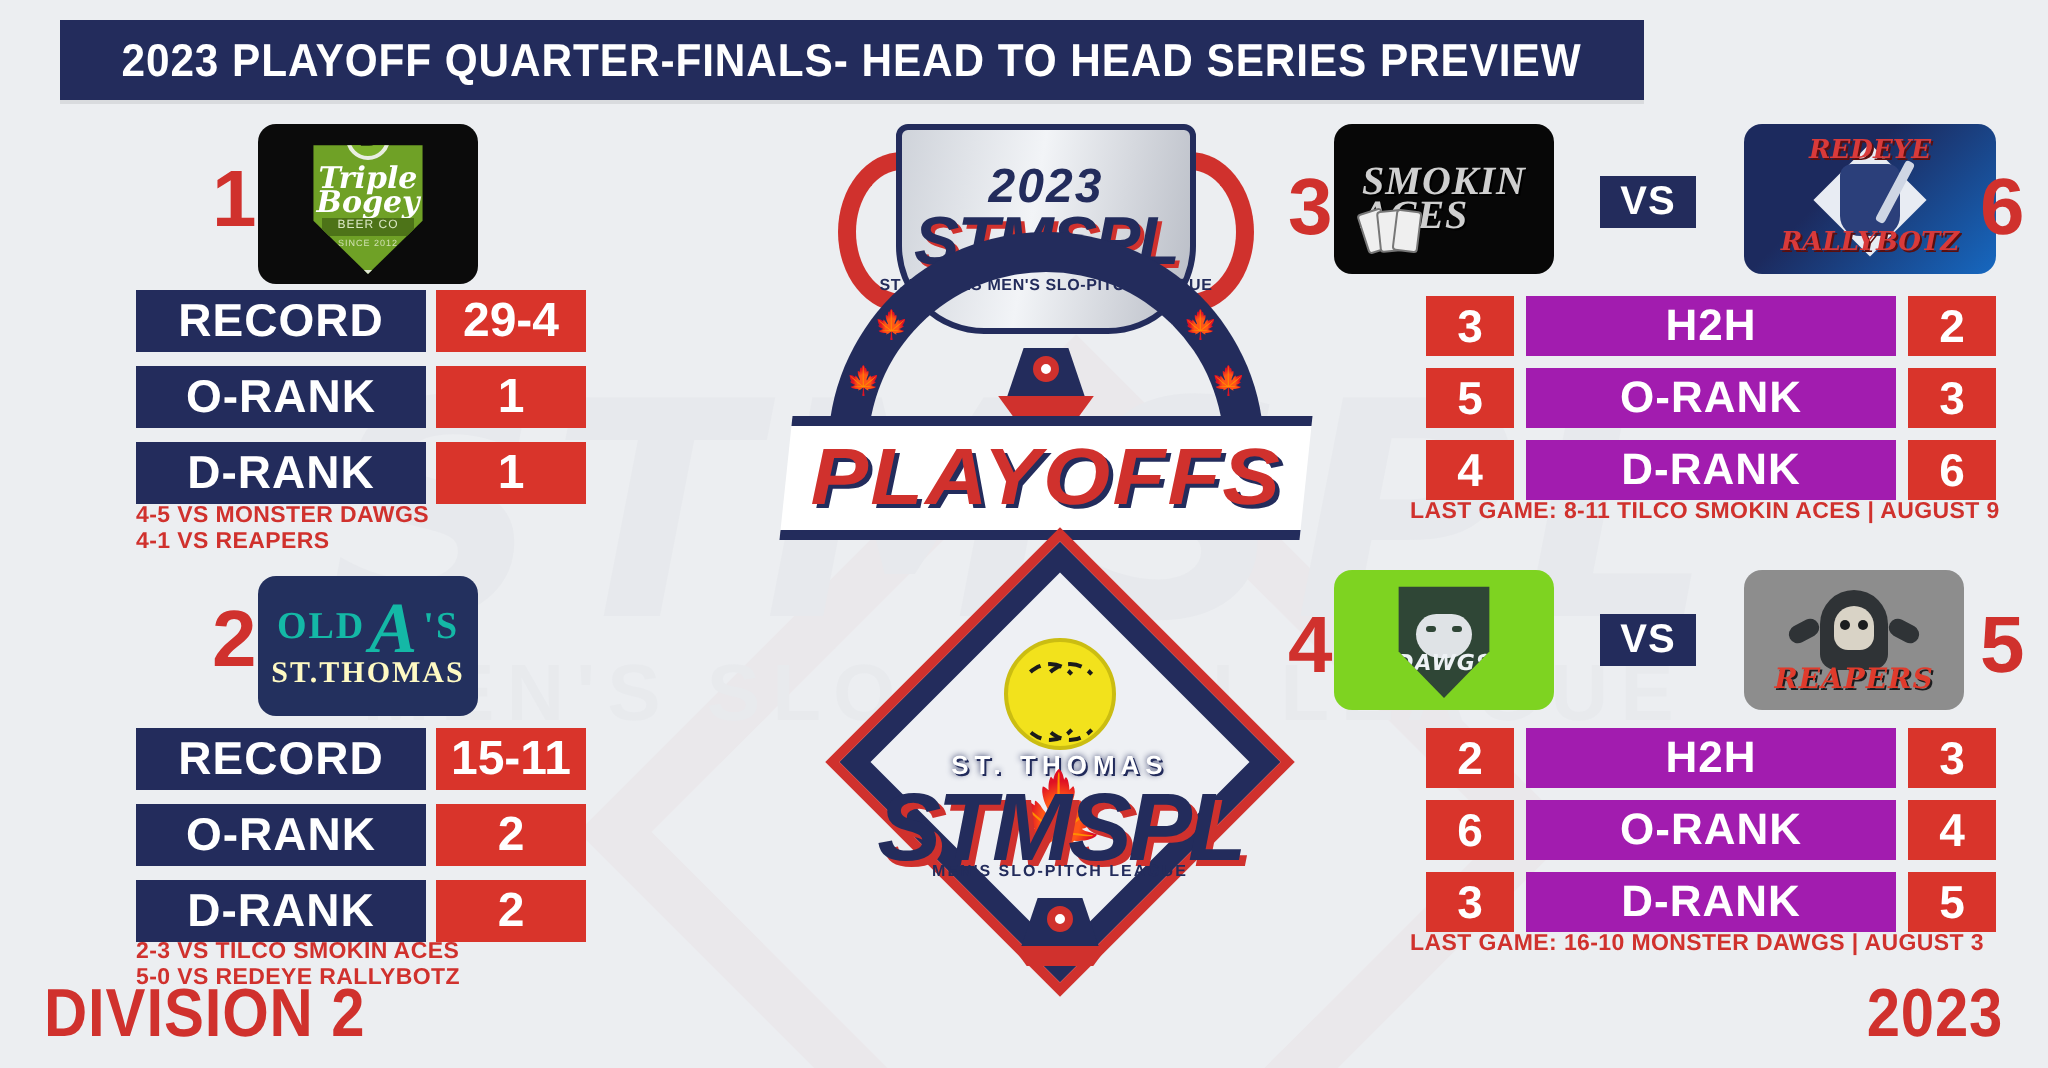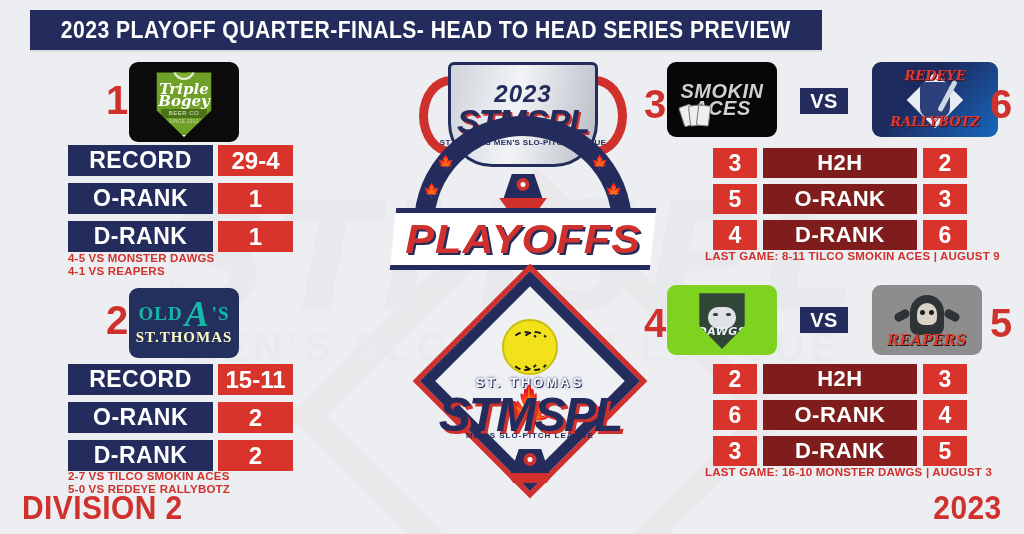--- a/index.html
+++ b/index.html
@@ -93,21 +93,21 @@
   .oa-a{font-size:36px;font-style:italic;font-family:"Liberation Serif",serif;line-height:28px;}
   .oa-row2{
     color:#fef9c3;font-size:15px;font-weight:bold;letter-spacing:1px;
     font-family:"Liberation Serif", serif;text-align:center;margin-top:1px;
   }
 
   
   .sa-bg{background:#070707;}
   .sa-title{
     color:#cfcfcf;font-size:20px;font-weight:bold;font-style:italic;
-    font-family:Liberation Sans, sans-serif;line-height:17px;text-align:center;
+    font-family:Liberation Serif, serif;line-height:17px;
     letter-spacing:.5px;text-shadow:1px 1px 0 #000;
   }
   .sa-cards{position:absolute;left:14px;bottom:8px;width:34px;height:24px;}
   .sa-card{
     position:absolute;width:13px;height:21px;background:#efefef;
     border:1px solid #777;border-radius:2px;box-sizing:border-box;
   }
 
   
   .rb-bg{background:linear-gradient(135deg,#1c2a5e 0%,#1c2a5e 38%,#1668c0 100%);padding-left:16px;}
@@ -192,21 +192,21 @@
 
   
   .stats-right{position:absolute;display:flex;flex-direction:column;gap:6px;}
   .row-r{display:flex;gap:6px;height:30px;}
   .val-r{
     width:44px;background:#d9342b;color:#fff;
     display:flex;align-items:center;justify-content:center;
     font-size:23px;font-weight:bold;
   }
   .lab-r{
-    width:154px;background:#7f1d1d;color:#fff;
+    width:185px;background:#a21caf;color:#fff;
     display:flex;align-items:center;justify-content:center;
     font-size:22px;font-weight:bold;letter-spacing:.5px;
   }
 
   
   .caption{
     position:absolute;color:#d0312d;font-size:11.5px;font-weight:bold;
     letter-spacing:.2px;white-space:nowrap;line-height:13px;
   }
 
@@ -414,21 +414,21 @@
     </div>
     <div class="row-l">
       <div class="lab-l">O-RANK</div>
       <div class="val-l">2</div>
     </div>
     <div class="row-l">
       <div class="lab-l">D-RANK</div>
       <div class="val-l">2</div>
     </div>
   </div>
-  <div class="caption" style="left:68px;top:470px">2-7 VS TILCO SMOKIN ACES</div>
+  <div class="caption" style="left:68px;top:470px">2-3 VS TILCO SMOKIN ACES</div>
   <div class="caption" style="left:68px;top:483px">5-0 VS REDEYE RALLYBOTZ</div>
 
   <div class="seed" style="left:644px;top:84px">3</div>
   <div class="logo-tile sa-bg" style="left:667px;top:62px;width:110px;height:75px">
     <div class="sa-title">
       <div>SMOKIN</div>
       <div>ACES</div>
     </div>
     <div class="sa-cards">
       <div class="sa-card" style="left:0;transform:rotate(-18deg)"></div>

